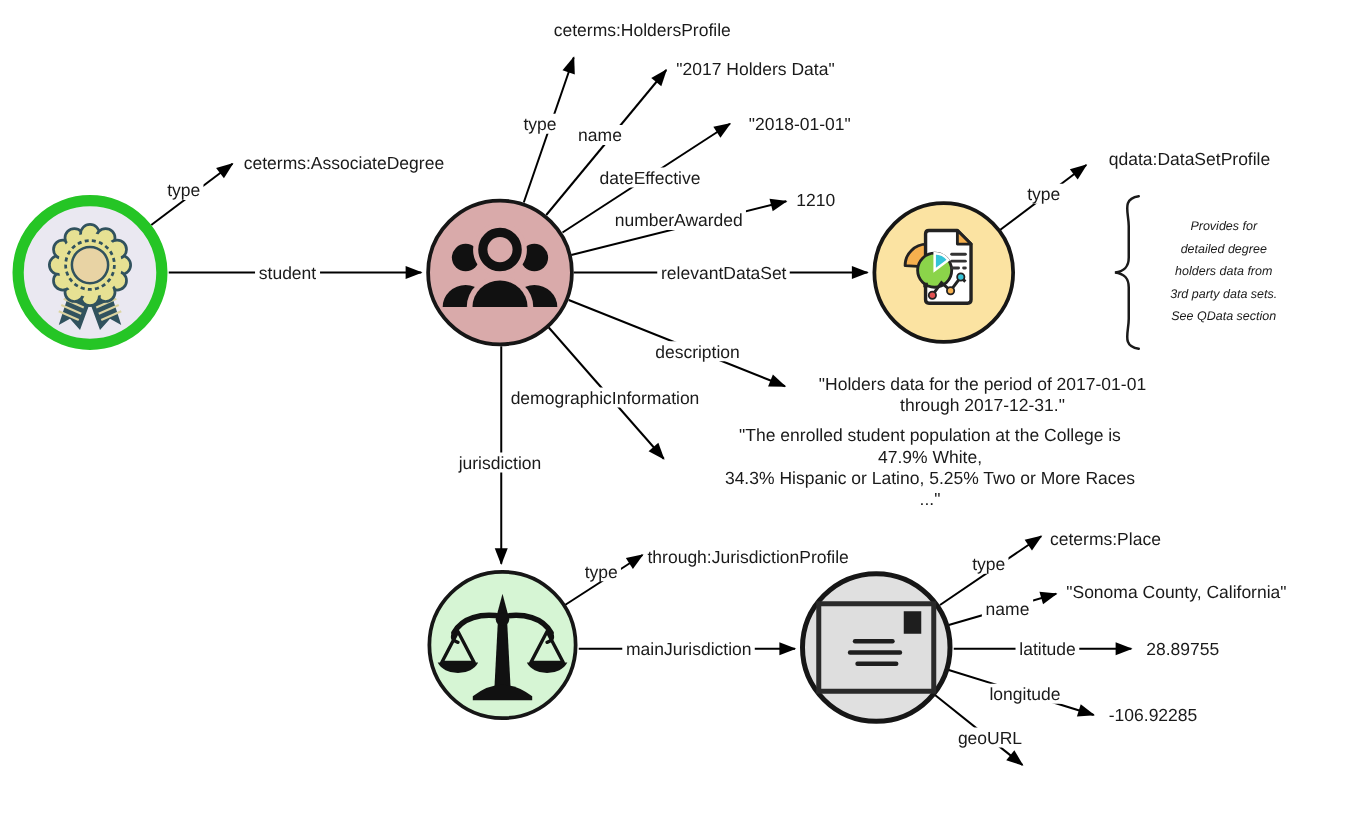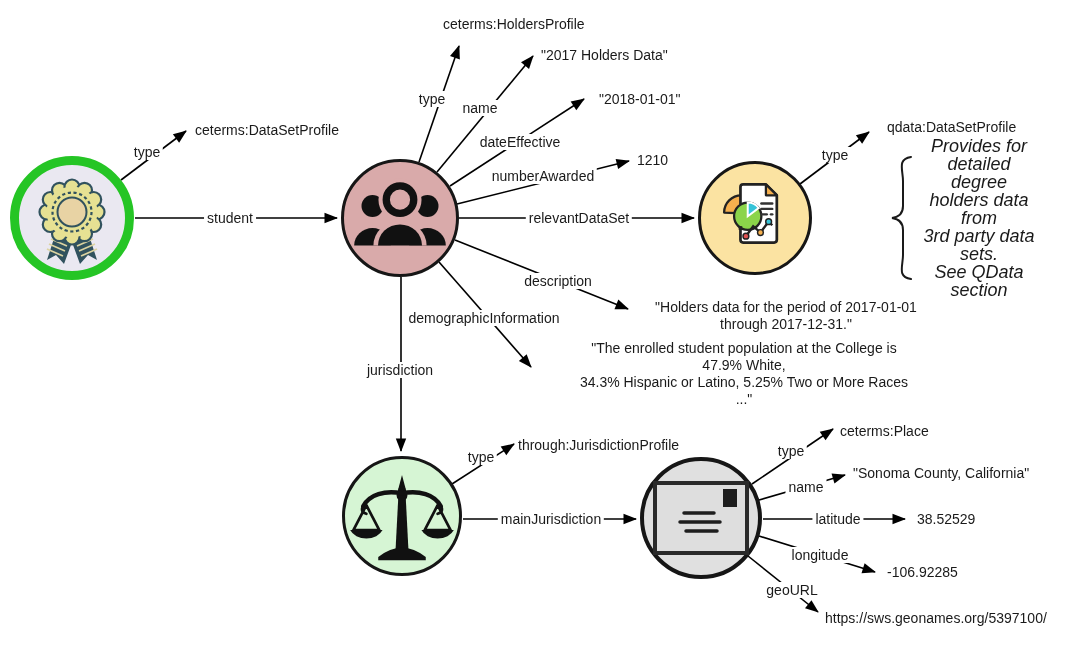--- a/index.html
+++ b/index.html
@@ -13,21 +13,21 @@
   .node-credential{left:10px;top:156px;width:124px;height:124px;border:9px solid #25c525;background:#eae8f1;}
   .node-holders{left:341px;top:159px;width:118px;height:118px;border:3px solid #161616;background:#d9aaaa;}
   .node-dataset{left:698px;top:161px;width:114px;height:114px;border:3px solid #161616;background:#fbe3a2;}
   .node-jurisdiction{left:342px;top:456px;width:120px;height:120px;border:3px solid #161616;background:#d6f5d4;}
   .node-place{left:640px;top:457px;width:122px;height:122px;border:4px solid #161616;background:#e0e0e0;}
   .edge-label{position:absolute;transform:translate(-50%,-50%);background:#ffffff;
               padding:0 3px;font-size:14px;white-space:nowrap;line-height:16px;}
   .value-label{position:absolute;transform:translateY(-50%);font-size:14px;white-space:nowrap;line-height:16px;}
   .value-block{position:absolute;transform:translate(-50%,-50%);font-size:14px;text-align:center;
                white-space:pre-line;line-height:17px;}
-  .note-block{position:absolute;transform:translate(-50%,-50%);font-size:18px;font-style:italic;
+  .note-block{position:absolute;transform:translate(-50%,-50%);font-size:10px;font-style:italic;
               text-align:center;white-space:pre-line;line-height:18px;}
 </style>
 </head>
 <body>
 
 <div id="canvas">
 
   <svg id="edges" width="1092" height="656" viewBox="0 0 1092 656">
     <defs>
       <marker id="arr" markerUnits="userSpaceOnUse" markerWidth="15" markerHeight="13" refX="13" refY="6" orient="auto">
@@ -171,36 +171,35 @@
   <div class="edge-label" style="left:400px;top:370px">jurisdiction</div>
   <div class="edge-label" style="left:481px;top:457px">type</div>
   <div class="edge-label" style="left:551px;top:519px">mainJurisdiction</div>
   <div class="edge-label" style="left:835px;top:155px">type</div>
   <div class="edge-label" style="left:791px;top:451px">type</div>
   <div class="edge-label" style="left:806px;top:487px">name</div>
   <div class="edge-label" style="left:838px;top:519px">latitude</div>
   <div class="edge-label" style="left:820px;top:555px">longitude</div>
   <div class="edge-label" style="left:792px;top:590px">geoURL</div>
 
-  <div class="value-label" style="left:195px;top:130px">ceterms:DataSetProfile</div>
+  <div class="value-label" style="left:195px;top:130px">ceterms:AssociateDegree</div>
   <div class="value-label" style="left:443px;top:24px">ceterms:HoldersProfile</div>
   <div class="value-label" style="left:541px;top:55px">"2017 Holders Data"</div>
   <div class="value-label" style="left:599px;top:99px">"2018-01-01"</div>
   <div class="value-label" style="left:637px;top:160px">1210</div>
   <div class="value-label" style="left:887px;top:127px">qdata:DataSetProfile</div>
   <div class="value-block" style="left:786px;top:316px">"Holders data for the period of 2017-01-01
 through 2017-12-31."</div>
   <div class="value-block" style="left:744px;top:374px">"The enrolled student population at the College is 47.9% White,
 34.3% Hispanic or Latino, 5.25% Two or More Races ..."</div>
   <div class="value-label" style="left:518px;top:445px">through:JurisdictionProfile</div>
   <div class="value-label" style="left:840px;top:431px">ceterms:Place</div>
   <div class="value-label" style="left:853px;top:473px">"Sonoma County, California"</div>
-  <div class="value-label" style="left:917px;top:519px">38.52529</div>
+  <div class="value-label" style="left:917px;top:519px">28.89755</div>
   <div class="value-label" style="left:887px;top:572px">-106.92285</div>
-  <div class="value-label" style="left:825px;top:618px">https://sws.geonames.org/5397100/</div>
 
   <div class="note-block" style="left:979px;top:218px">Provides for
 detailed degree
 holders data from
 3rd party data sets.
 See QData section</div>
 
 </div>
 
 </body></html>

